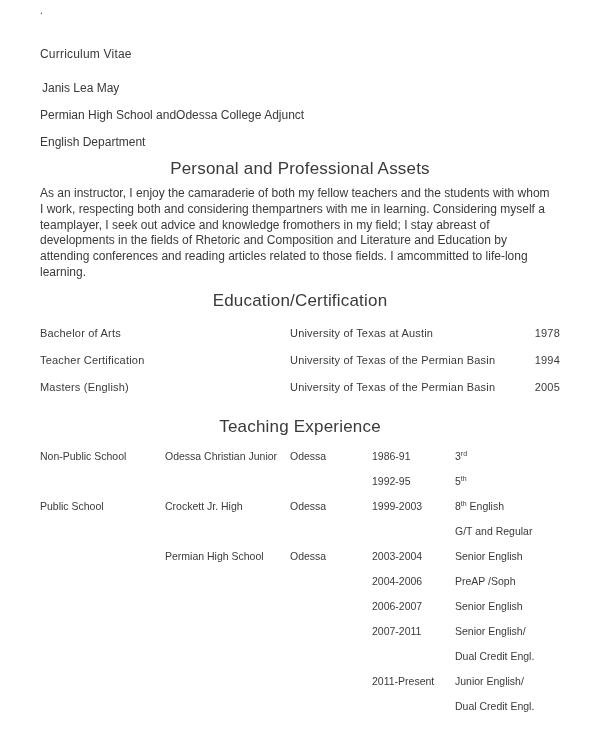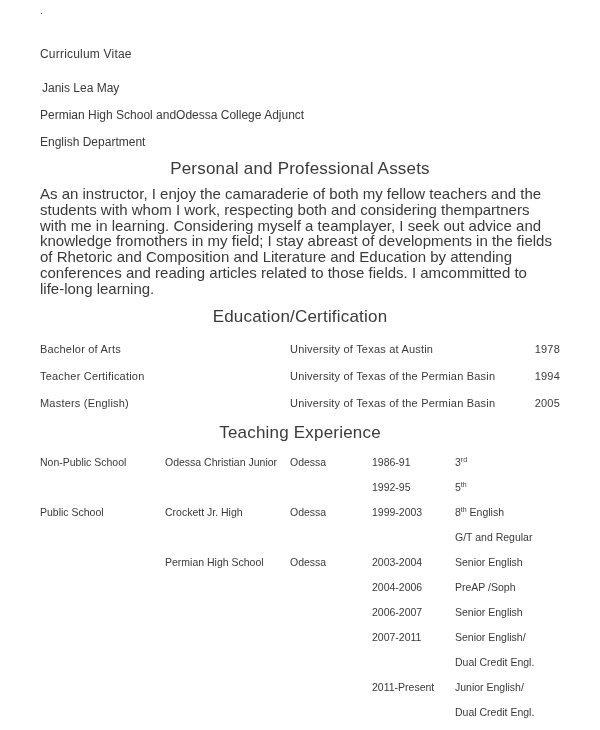--- a/index.html
+++ b/index.html
@@ -10,22 +10,22 @@
     color: #3a3a3a;
   }
   .page { padding: 6px 40px 0 40px; }
   .stray-mark { font-size: 10px; line-height: 10px; height: 10px; }
   .cv-title { font-size: 12px; font-weight: 400; margin: 28px 0 0 0; line-height: 20px; letter-spacing: 0.2px; }
   .info-line { font-size: 12px; line-height: 13px; }
   .info-name { margin-top: 18px; padding-left: 2px; }
   .info-dept { margin-top: 14px; }
   .info-affil { margin-top: 14px; }
   .section-heading { font-size: 17px; font-weight: 400; text-align: center; line-height: 19px; margin: 10px 0 0 0; letter-spacing: 0.2px; }
-  .section-heading.h-exp { margin-top: 6px; }
-  .assets-paragraph { font-size: 15px; line-height: 15.8px; margin: 8px 8px 0 0; }
+  .section-heading.h-exp { margin-top: 16px; }
+  .assets-paragraph { font-size: 12px; line-height: 15.8px; margin: 8px 8px 0 0; }
   .edu-table { margin-top: 10px; font-size: 11px; letter-spacing: 0.2px; }
   .edu-row { display: grid; grid-template-columns: 250px 230px 40px; height: 27px; align-items: center; white-space: nowrap; }
   .edu-year { text-align: right; }
   .exp-table { margin-top: 8px; font-size: 10.5px; }
   .exp-row { display: grid; grid-template-columns: 125px 125px 82px 83px 105px; height: 25px; align-items: center; white-space: nowrap; }
   sup { font-size: 7px; line-height: 0; }
 </style>
 </head>
 <body>
 

